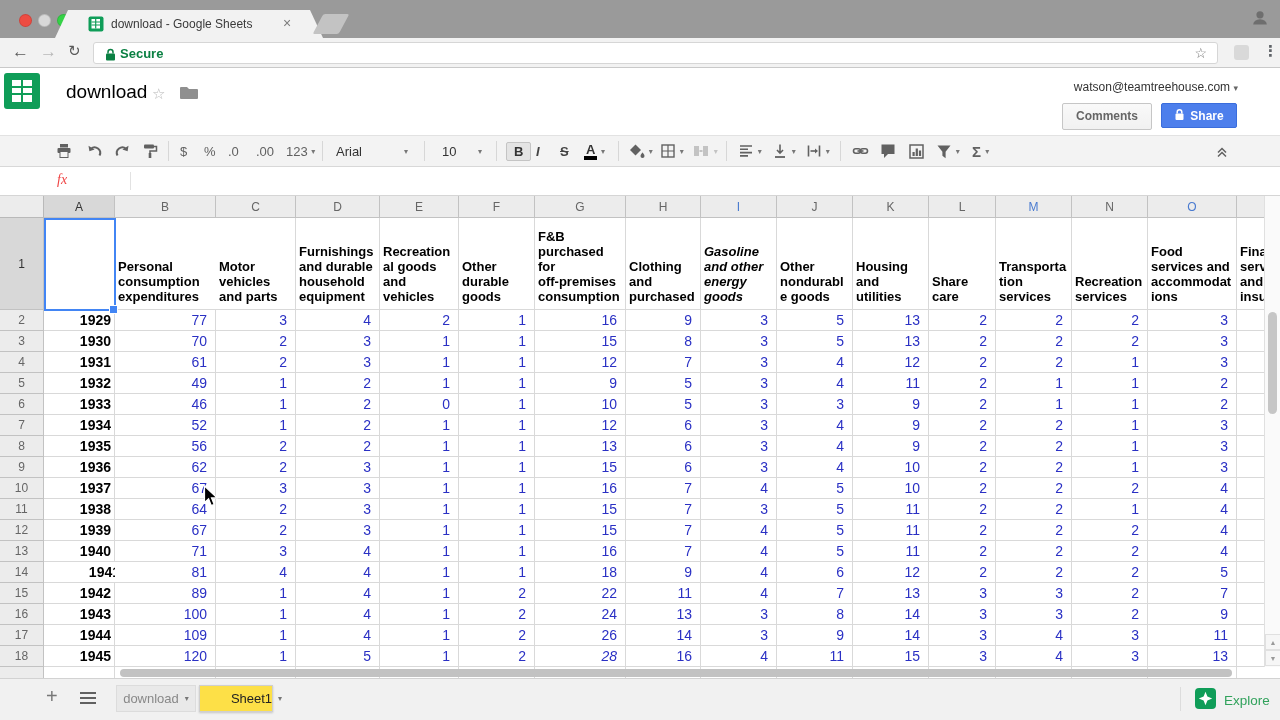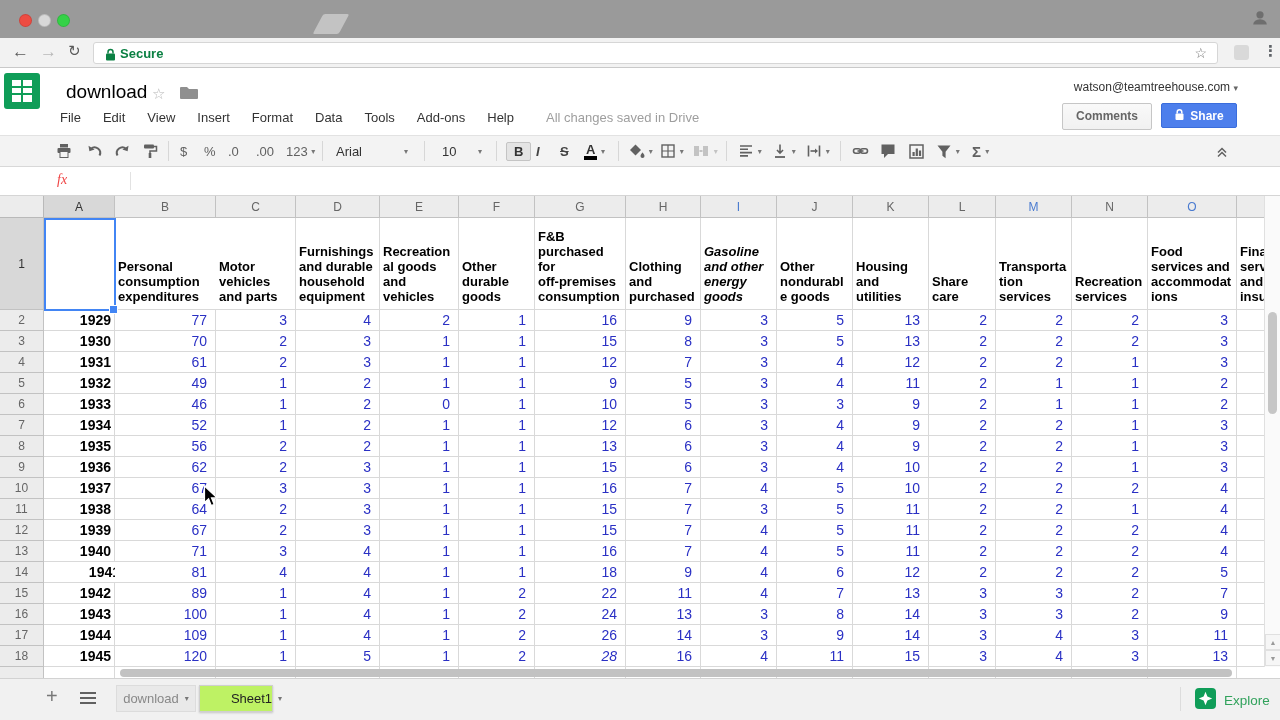--- a/index.html
+++ b/index.html
@@ -80,36 +80,47 @@
     font-size:7px;color:#999;display:flex;align-items:center;justify-content:center;}
   .hthumb{position:absolute;left:120px;top:669px;width:1112px;height:8px;background:#c2c2c2;border-radius:4px;}
 
   
   .tabbar{position:absolute;left:0;top:678px;width:1280px;height:42px;background:#f1f1f1;border-top:1px solid #d2d2d2;box-sizing:border-box;}
   .addsheet{position:absolute;left:46px;top:6px;font-size:20px;color:#777;}
   .sheetlist{position:absolute;left:80px;top:13px;width:16px;height:12px;border-top:2px solid #616161;border-bottom:2px solid #616161;box-sizing:border-box;}
   .sheetlist::after{content:"";display:block;margin-top:3px;border-top:2px solid #616161;}
   .stab{position:absolute;top:6px;height:27px;display:flex;align-items:center;justify-content:center;gap:6px;font-size:13px;box-sizing:border-box;}
   .stab-inactive{left:116px;width:80px;color:#888;background:#e9e9e9;border:1px solid #dcdcdc;}
-  .stab-active{left:199px;width:74px;color:#222;background:#bef264;border:1px solid #cfcfcf;box-shadow:0 1px 2px rgba(0,0,0,.18);padding-left:41px;}
+  .stab-active{left:199px;width:74px;color:#222;background:#fde047;border:1px solid #cfcfcf;box-shadow:0 1px 2px rgba(0,0,0,.18);padding-left:41px;}
   .exp-sep{position:absolute;left:1180px;top:8px;width:1px;height:24px;background:#dcdcdc;}
   .explore{position:absolute;left:1195px;top:9px;display:flex;align-items:center;gap:8px;}
   .explore-label{font-size:13.5px;color:#31a25c;}
 
   .cursor{position:absolute;left:203px;top:485px;z-index:50;pointer-events:none;}
 </style>
 </head>
 <body>
 
 <div id="stage">
 
   <div class="titlebar">
     <div class="tl" style="left:19px;background:var(--c-tl-close);"></div>
     <div class="tl" style="left:38px;background:var(--c-tl-min);"></div>
     <div class="tl" style="left:57px;background:var(--c-tl-zoom);"></div>
+    <div class="tab">
+      <span class="tab-fav">
+        <svg width="16" height="16" viewBox="0 0 16 16">
+            <rect width="15" height="15" x="0.5" y="0.5" rx="2" style="fill:var(--c-sheets-green)"></rect>
+            <rect x="3.5" y="3" width="8.5" height="9.5" fill="#fff"></rect>
+            <path d="M3.5 6h8.5 M3.5 9h8.5 M7.7 3v9.5" stroke="var(--c-sheets-green)" stroke-width="1.2"></path>
+          </svg>
+      </span>
+      <span class="tab-title">download - Google Sheets</span>
+      <span class="tab-close">×</span>
+    </div>
     <div class="newtab"></div>
     <span class="profile">
       <svg width="20" height="20" viewBox="0 0 20 20">
           <circle cx="10" cy="6.8" r="3.6" fill="#6e6e6e"></circle>
           <path d="M3.2 16.5a6.8 5.2 0 0 1 13.6 0z" fill="#6e6e6e"></path>
         </svg>
     </span>
   </div>
 
   <div class="nav">
@@ -138,32 +149,20 @@
           <path d="M9 15h20 M9 22h20 M19 8v22" style="stroke:var(--c-sheets-green)" stroke-width="2"></path>
         </svg>
     </span>
     <span class="doctitle">download</span>
     <span class="docstar">☆</span>
     <span class="docfolder">
       <svg width="18" height="14" viewBox="0 0 18 14">
           <path fill="#8f8f8f" d="M1 1h6l2 2h8a1 1 0 0 1 1 1v8a1 1 0 0 1-1 1H1a1 1 0 0 1-1-1V2a1 1 0 0 1 1-1z"></path>
         </svg>
     </span>
-    <div class="menubar">
-      <span class="menu-item">File</span>
-      <span class="menu-item">Edit</span>
-      <span class="menu-item">View</span>
-      <span class="menu-item">Insert</span>
-      <span class="menu-item">Format</span>
-      <span class="menu-item">Data</span>
-      <span class="menu-item">Tools</span>
-      <span class="menu-item">Add-ons</span>
-      <span class="menu-item">Help</span>
-      <span class="savestatus">All changes saved in Drive</span>
-    </div>
     <span class="account"><span>watson@teamtreehouse.com</span> <span class="dd">▾</span></span>
     <div class="btn-comments">Comments</div>
     <div class="btn-share">
       <span>
         <svg width="11" height="13" viewBox="0 0 11 13">
             <rect x="1.5" y="5.5" width="8" height="6.5" rx="1" fill="#fff"></rect>
             <path d="M3.2 5.5V4a2.3 2.3 0 0 1 4.6 0v1.5" fill="none" stroke="#fff" stroke-width="1.5"></path>
           </svg>
       </span>
       <span>Share</span>

